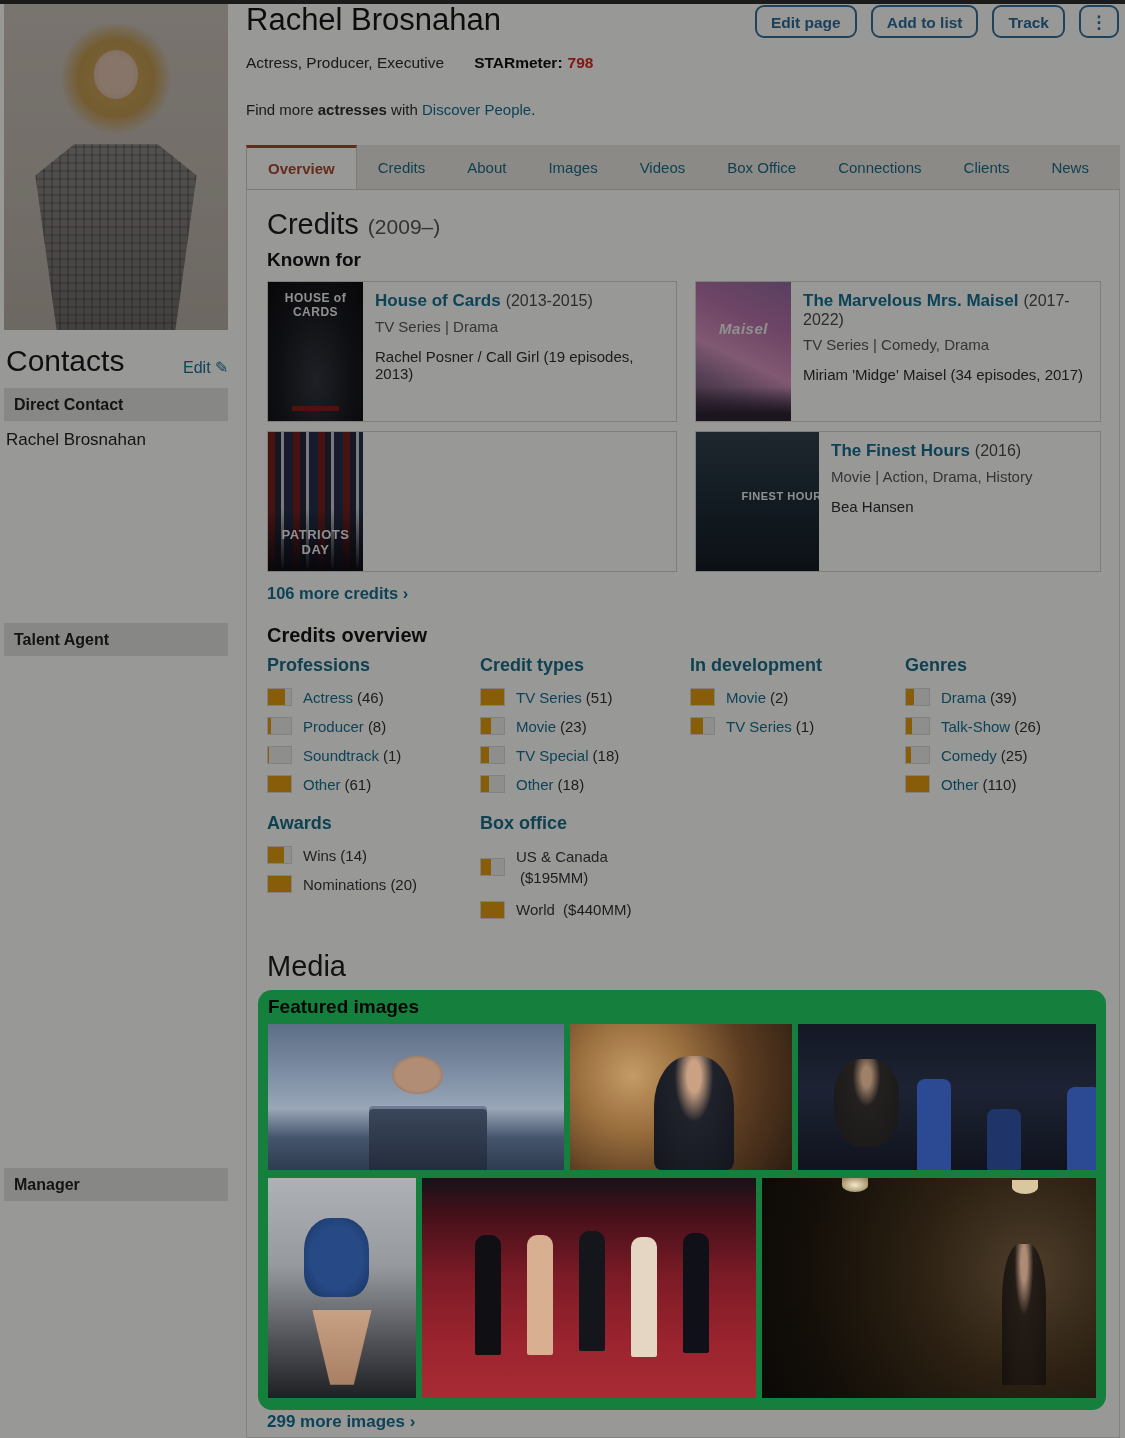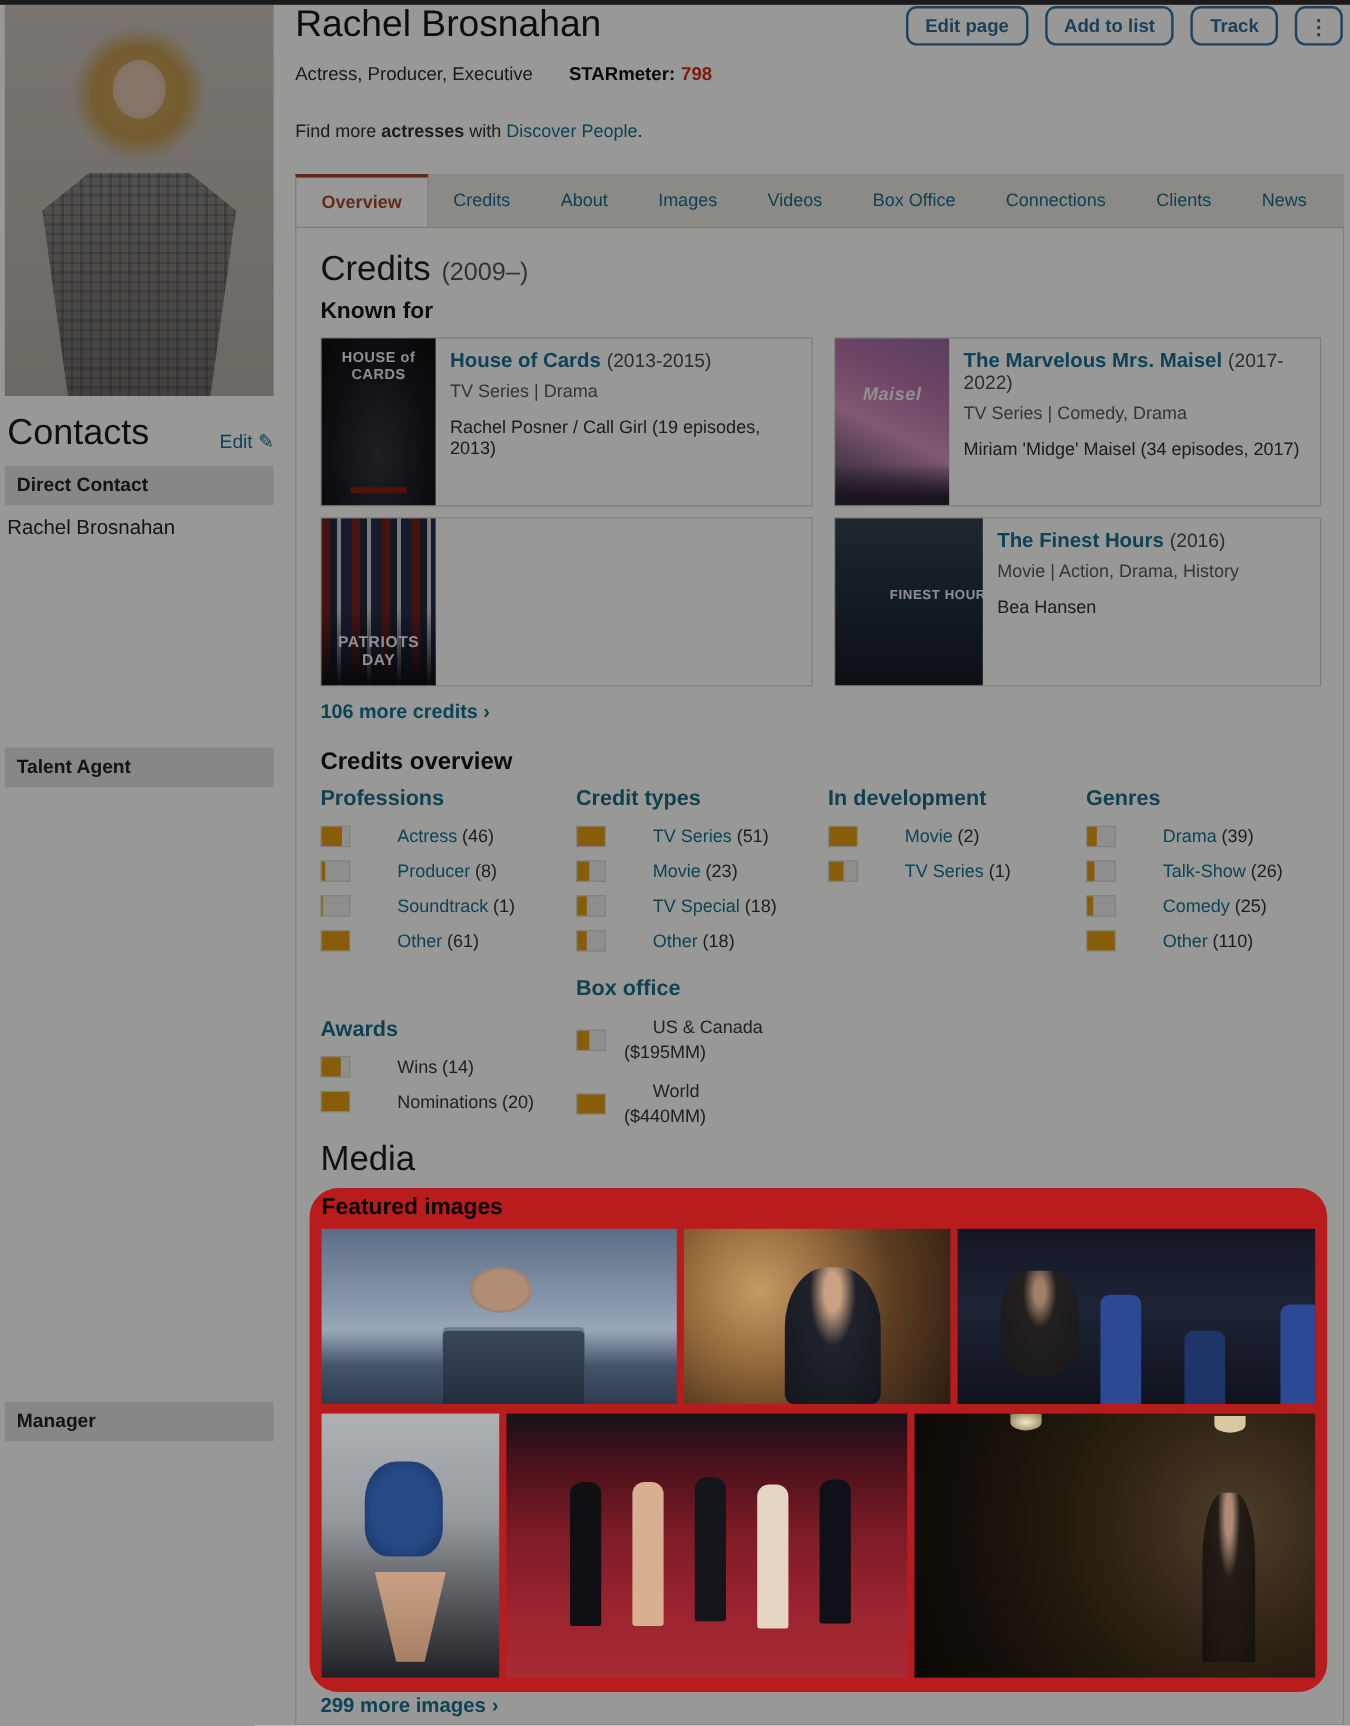--- a/index.html
+++ b/index.html
@@ -81,33 +81,33 @@
   .kf-role{margin-top:13px;color:#2f2f2f;}
   .more-link{font-weight:bold;color:#17708f;cursor:pointer;}
   #more-credits{left:267px;top:584px;font-size:16.5px;}
   
   #overview-heading{left:267px;top:624px;font-size:20px;font-weight:bold;color:#141414;}
   .ov-col{top:655px;width:205px;}
   #ov-col-0{left:267px;}
   #ov-col-1{left:480px;}
   #ov-col-2{left:690px;}
   #ov-col-3{left:905px;width:215px;}
-  #awards-col{left:267px;top:847px;width:205px;}
+  #awards-col{left:267px;top:813px;width:205px;}
   #boxoffice-col{left:480px;top:813px;width:215px;}
   .ov-header{font-size:18px;font-weight:bold;color:#1a6d87;margin-bottom:12px;}
   .ov-item{display:flex;align-items:center;gap:11px;margin-bottom:11px;font-size:15px;}
   .mini-bar{width:25px;height:18px;background:#ededeb;border:1px solid #d8d8d5;flex:none;box-sizing:border-box;}
   .mini-fill{display:block;height:100%;background:#e39c12;}
-  .ov-name{color:#17708f;cursor:pointer;margin-left:28px;}
+  .ov-name{color:#17708f;cursor:pointer;}
   .ov-name.plain{color:#3a3a3a;cursor:default;}
   .ov-count{color:#333;margin-left:4px;}
   .bo-label{max-width:122px;line-height:1.4;}
   
   #media-heading{left:267px;top:950px;font-size:29px;color:#1d1d1d;}
-  #featured-panel{left:258px;top:990px;width:848px;height:420px;background:#b91c1c;border-radius:24px;z-index:60;}
+  #featured-panel{left:258px;top:990px;width:848px;height:420px;background:#15803d;border-radius:14px;z-index:60;}
   #featured-label{left:10px;top:6px;font-size:19px;font-weight:bold;color:#050505;}
   .fimg{position:absolute;cursor:pointer;overflow:hidden;}
   .fi-1{left:10px;top:34px;width:296px;height:146px;
     background:linear-gradient(180deg,#5c6e86 0%,#8494a9 40%,#9aa7b8 58%,#44546b 78%,#2e3c50 100%);}
   .fi-1::after{content:"";position:absolute;left:34%;bottom:0;width:40%;height:42%;
     background:linear-gradient(#3a465a,#242d3d);border-radius:4px 4px 0 0;box-shadow:0 -3px 0 #6d7c92;}
   .fi-1::before{content:"";position:absolute;left:42%;top:22%;width:17%;height:26%;border-radius:50%;
     background:radial-gradient(#b08d74 60%,#6b5a4c 100%);}
   .fi-2{left:312px;top:34px;width:222px;height:146px;
     background:radial-gradient(circle at 28% 35%,#c49a66 0%,#9a6f3e 30%,#5d3d22 60%,#2c1d11 100%);}

